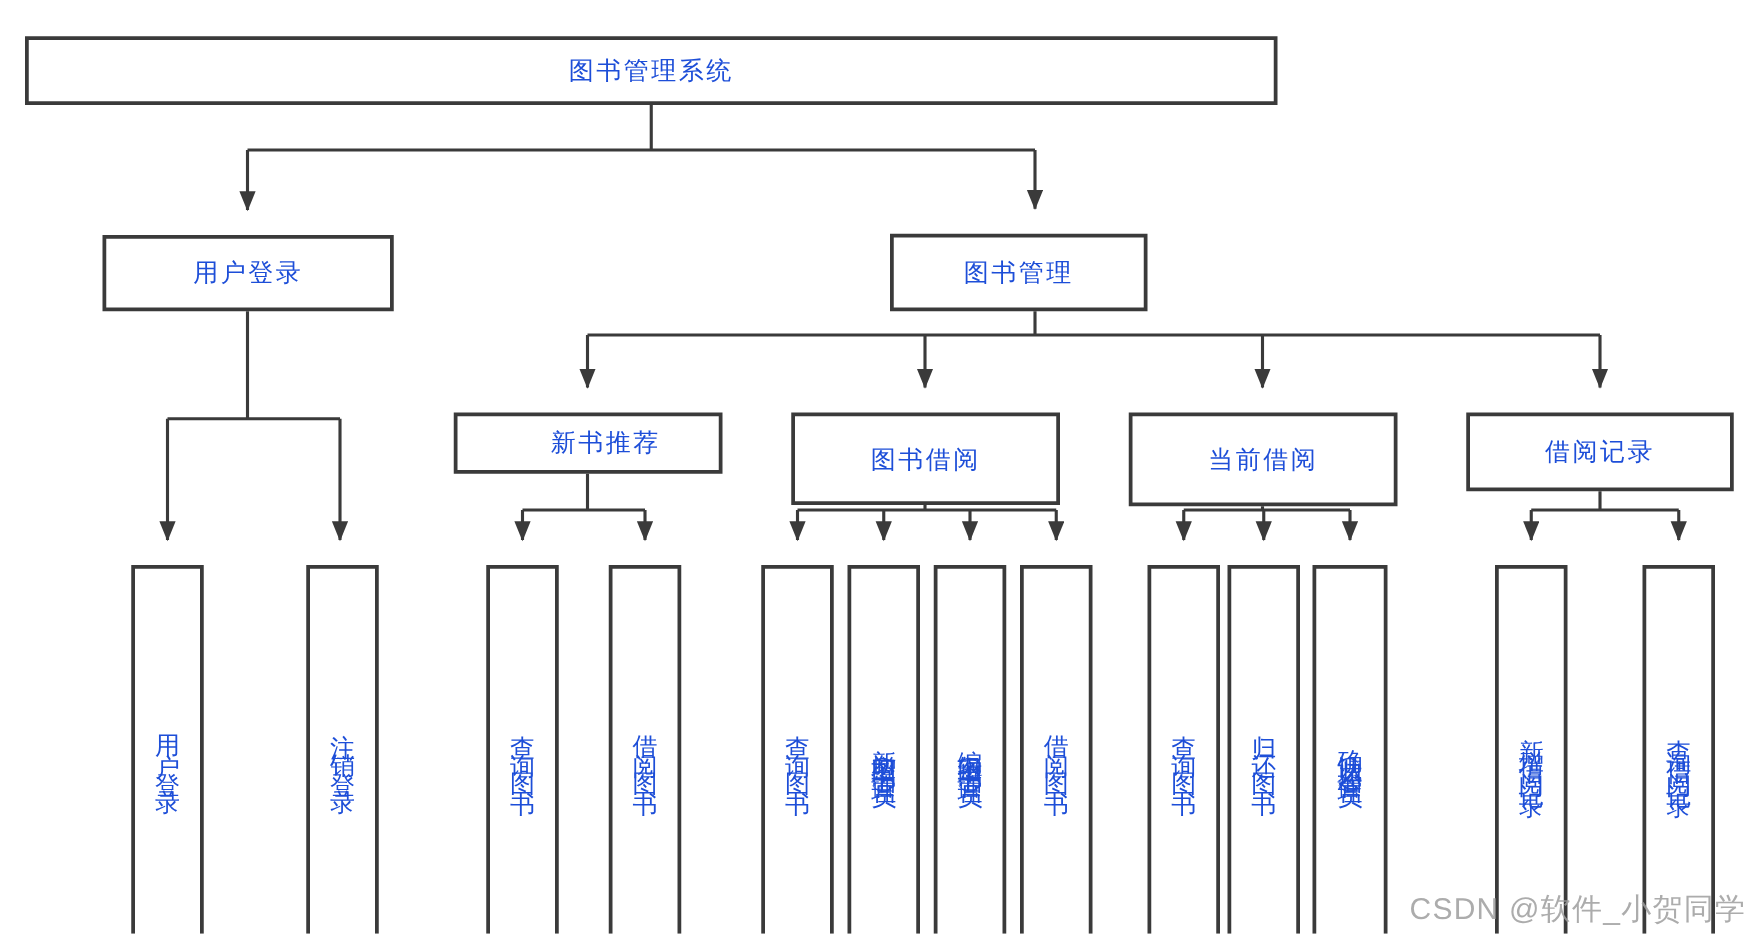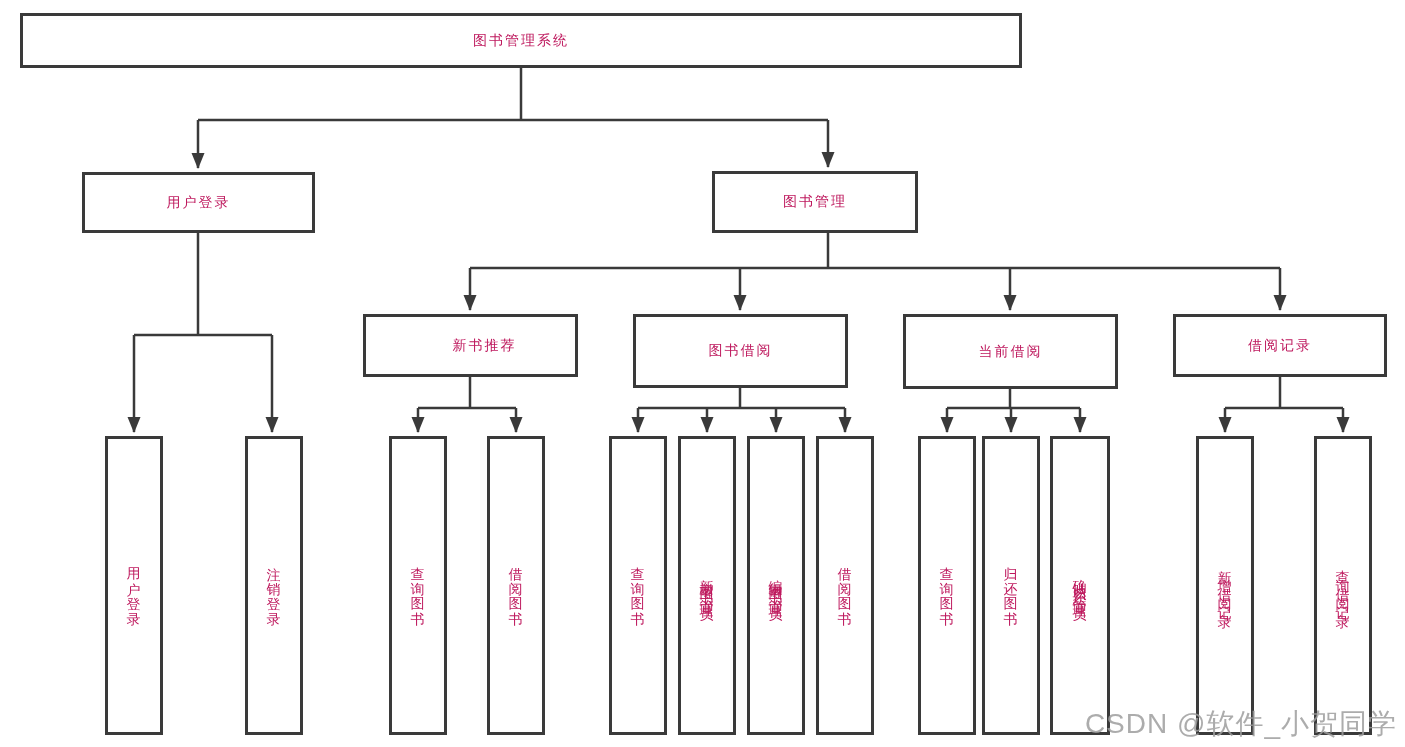--- a/index.html
+++ b/index.html
@@ -24,40 +24,41 @@
     z-index: 1;
   }
   .node {
     position: absolute;
     box-sizing: border-box;
     border: 3px solid #3a3a3a;
     background: #ffffff;
     display: flex;
     align-items: center;
     justify-content: center;
-    color: #be185d;
-    font-size: 14px;
+    color: #1d4ed8;
+    font-size: 20px;
     z-index: 2;
     letter-spacing: 2px;
+    margin-top: 16px;
   }
   .vert {
     writing-mode: vertical-rl;
     top: 436px;
     width: 58px;
     height: 299px;
     letter-spacing: 15px;
   }
   .vert.med  { letter-spacing: 9px; }
   .vert.tight{ letter-spacing: 4px; }
 
   
   #root-box        { left: 20px;   top: 13px;  width: 1002px; height: 55px; }
   #user-login-box  { left: 82px;   top: 172px; width: 233px;  height: 61px; }
   #book-mgmt-box   { left: 712px;  top: 171px; width: 206px;  height: 62px; }
-  #grp-newbook     { left: 363px;  top: 314px; width: 215px;  height: 63px; padding-left: 28px; }
+  #grp-newbook     { left: 363px;  top: 314px; width: 215px;  height: 49px; padding-left: 28px; }
   #grp-borrow      { left: 633px;  top: 314px; width: 215px;  height: 74px; }
   #grp-current     { left: 903px;  top: 314px; width: 215px;  height: 75px; font-family: Liberation Mono, monospace; }
   #grp-records     { left: 1173px; top: 314px; width: 214px;  height: 63px; }
 
   
   #leaf-u1 { left: 105px;  }
   #leaf-u2 { left: 245px;  }
   #leaf-n1 { left: 389px;  }
   #leaf-n2 { left: 487px;  }
   #leaf-b1 { left: 609px;  }
@@ -68,21 +69,21 @@
   #leaf-c2 { left: 982px;  }
   #leaf-c3 { left: 1050px; width: 60px; }
   #leaf-r1 { left: 1196px; }
   #leaf-r2 { left: 1314px; }
 
   #watermark {
     position: absolute;
     right: 8px;
     bottom: 4px;
     z-index: 3;
-    font-size: 28px;
+    font-size: 24px;
     color: rgba(158, 158, 158, 0.85);
     letter-spacing: 1px;
     white-space: nowrap;
   }
 </style>
 </head>
 <body>
 
 <div id="canvas">
 

